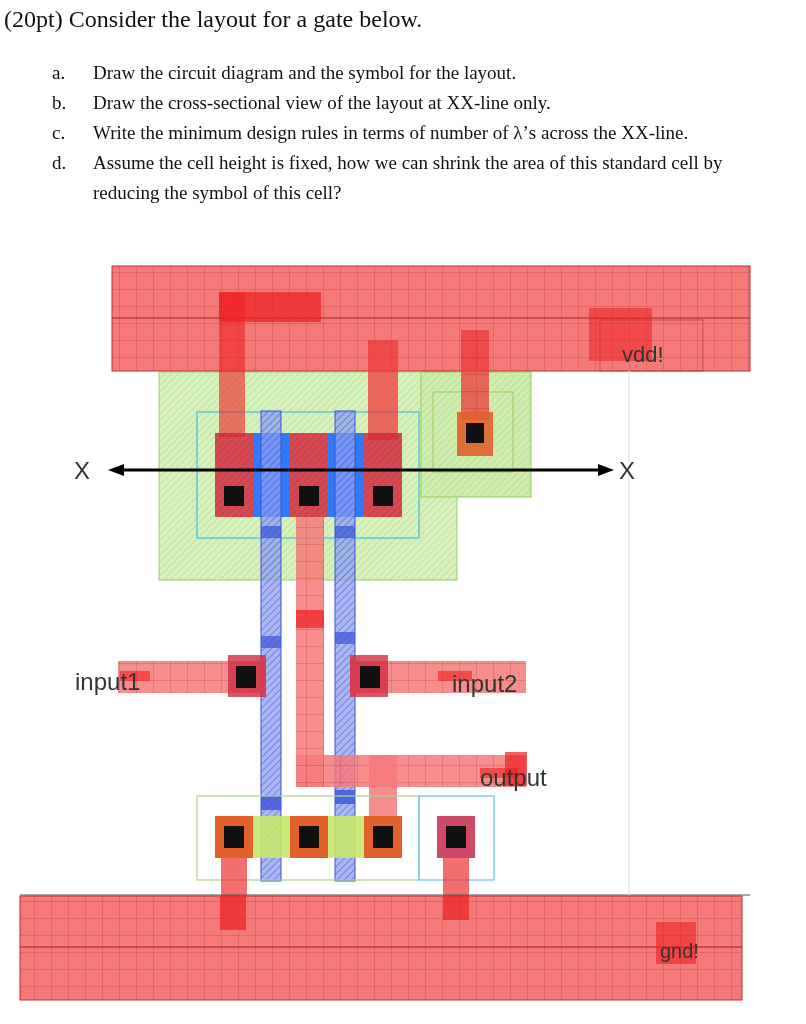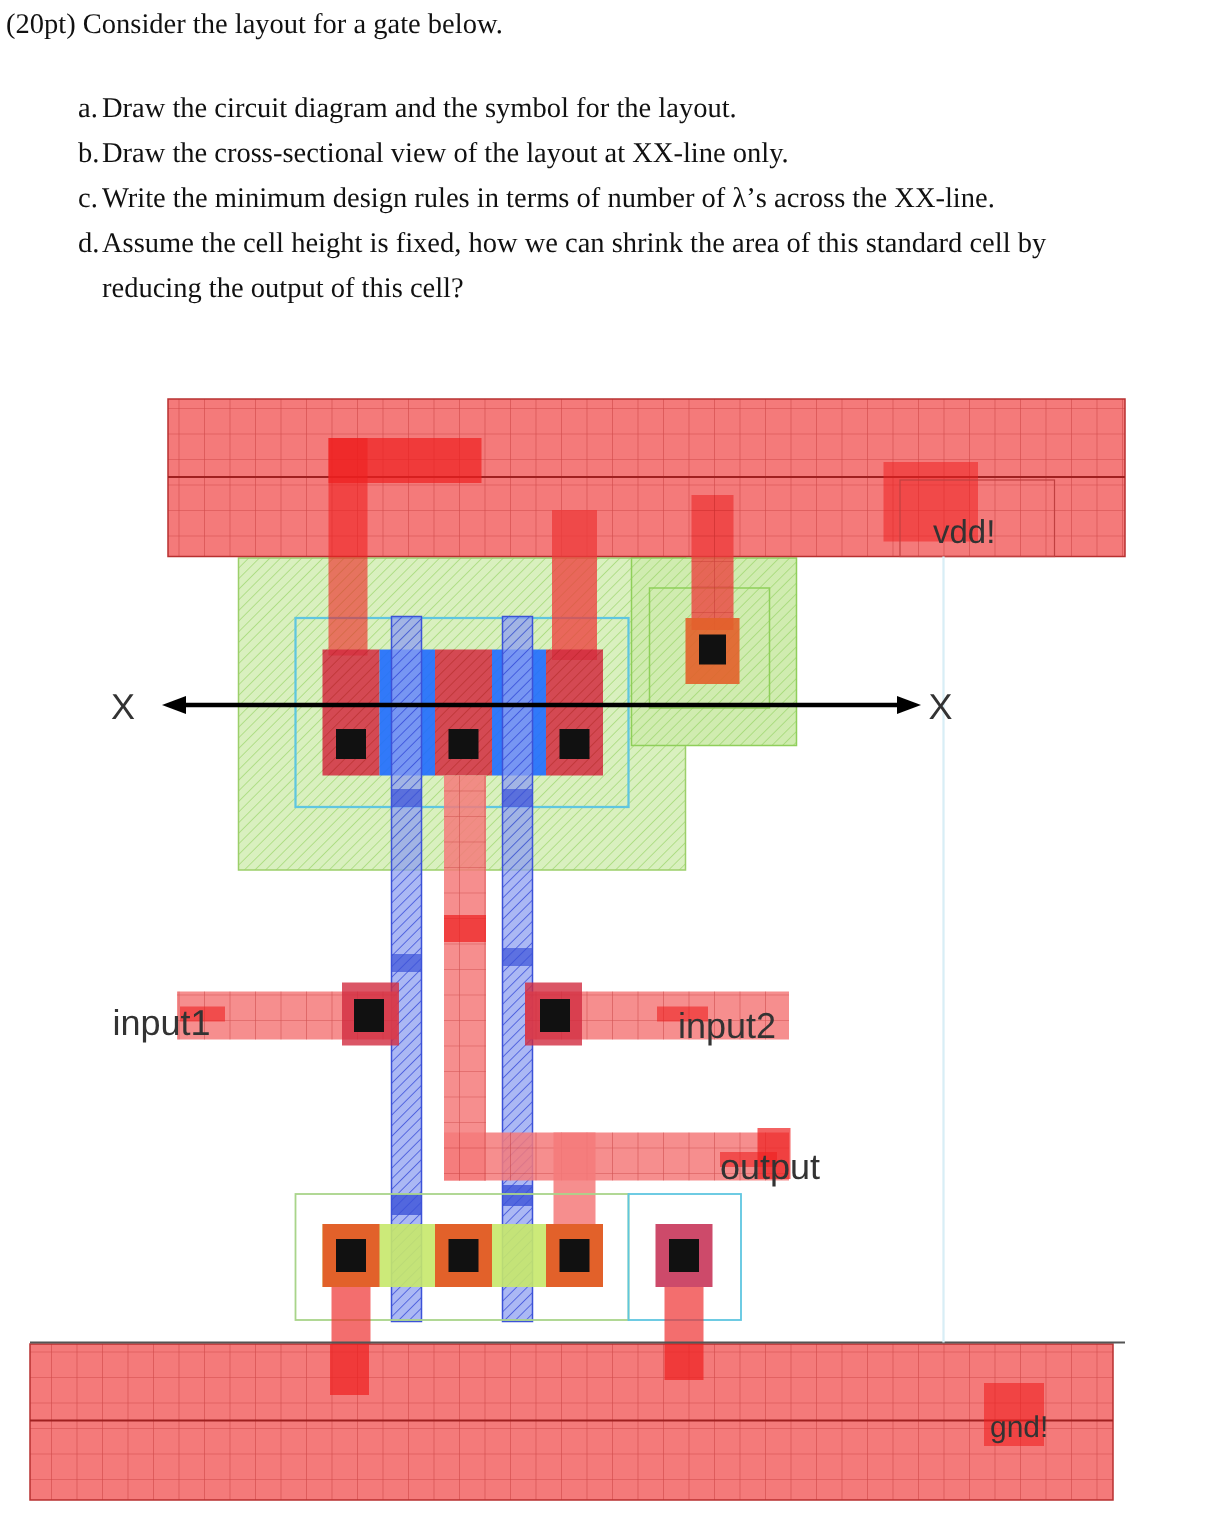--- a/index.html
+++ b/index.html
@@ -1,21 +1,21 @@
 <!DOCTYPE html>
 <html><head>
 <meta charset="utf-8">
 <style>
   html, body { margin:0; padding:0; background:#ffffff; }
   body { width:806px; height:1024px; position:relative; overflow:hidden; }
-  .q-title { position:absolute; left:4px; top:6px; font-family:"Liberation Serif", serif; font-size:19px; color:#111; white-space:nowrap; }
+  .q-title { position:absolute; left:4px; top:6px; font-family:"Liberation Serif", serif; font-size:24px; color:#111; white-space:nowrap; }
   .q-list { position:absolute; left:0; top:62px; font-family:"Liberation Serif", serif; font-size:19px; color:#111; }
   .q-item { position:absolute; white-space:nowrap; }
   .q-marker { position:absolute; left:52px; }
-  .q-text { position:absolute; left:68px;text-align:right; }
+  .q-text { position:absolute; left:93px;text-align:right; }
   .layout { position:absolute; left:0; top:0; width:806px; height:1024px; }
   .lbl { font-family:"Liberation Sans", "DejaVu Sans", sans-serif; fill:#333; }
 </style>
 </head>
 <body>
 
 <div class="q-title">(20pt) Consider the layout for a gate below.</div>
 
 <div class="q-list">
   <div class="q-item" style="top:0px;">
@@ -28,21 +28,21 @@
   </div>
   <div class="q-item" style="top:60px;">
     <span class="q-marker">c.</span>
     <span class="q-text">Write the minimum design rules in terms of number of λ’s across the XX-line.</span>
   </div>
   <div class="q-item" style="top:90px;">
     <span class="q-marker">d.</span>
     <span class="q-text">Assume the cell height is fixed, how we can shrink the area of this standard cell by</span>
   </div>
   <div class="q-item" style="top:120px;">
-    <span class="q-text">reducing the output of this cell?</span>
+    <span class="q-text">reducing the symbol of this cell?</span>
   </div>
 </div>
 
 <svg class="layout" viewBox="0 0 806 1024">
   <defs>
     <pattern id="grid" width="17" height="17" patternUnits="userSpaceOnUse">
       <path d="M17 0 L0 0 0 17" fill="none" stroke="#b02020" stroke-width="0.8" opacity="0.55"></path>
     </pattern>
     <pattern id="hatchG" width="5" height="5" patternUnits="userSpaceOnUse" patternTransform="rotate(45)">
       <line x1="0" y1="0" x2="0" y2="5" stroke="#8fcf5a" stroke-width="1.2" opacity="0.6"></line>

